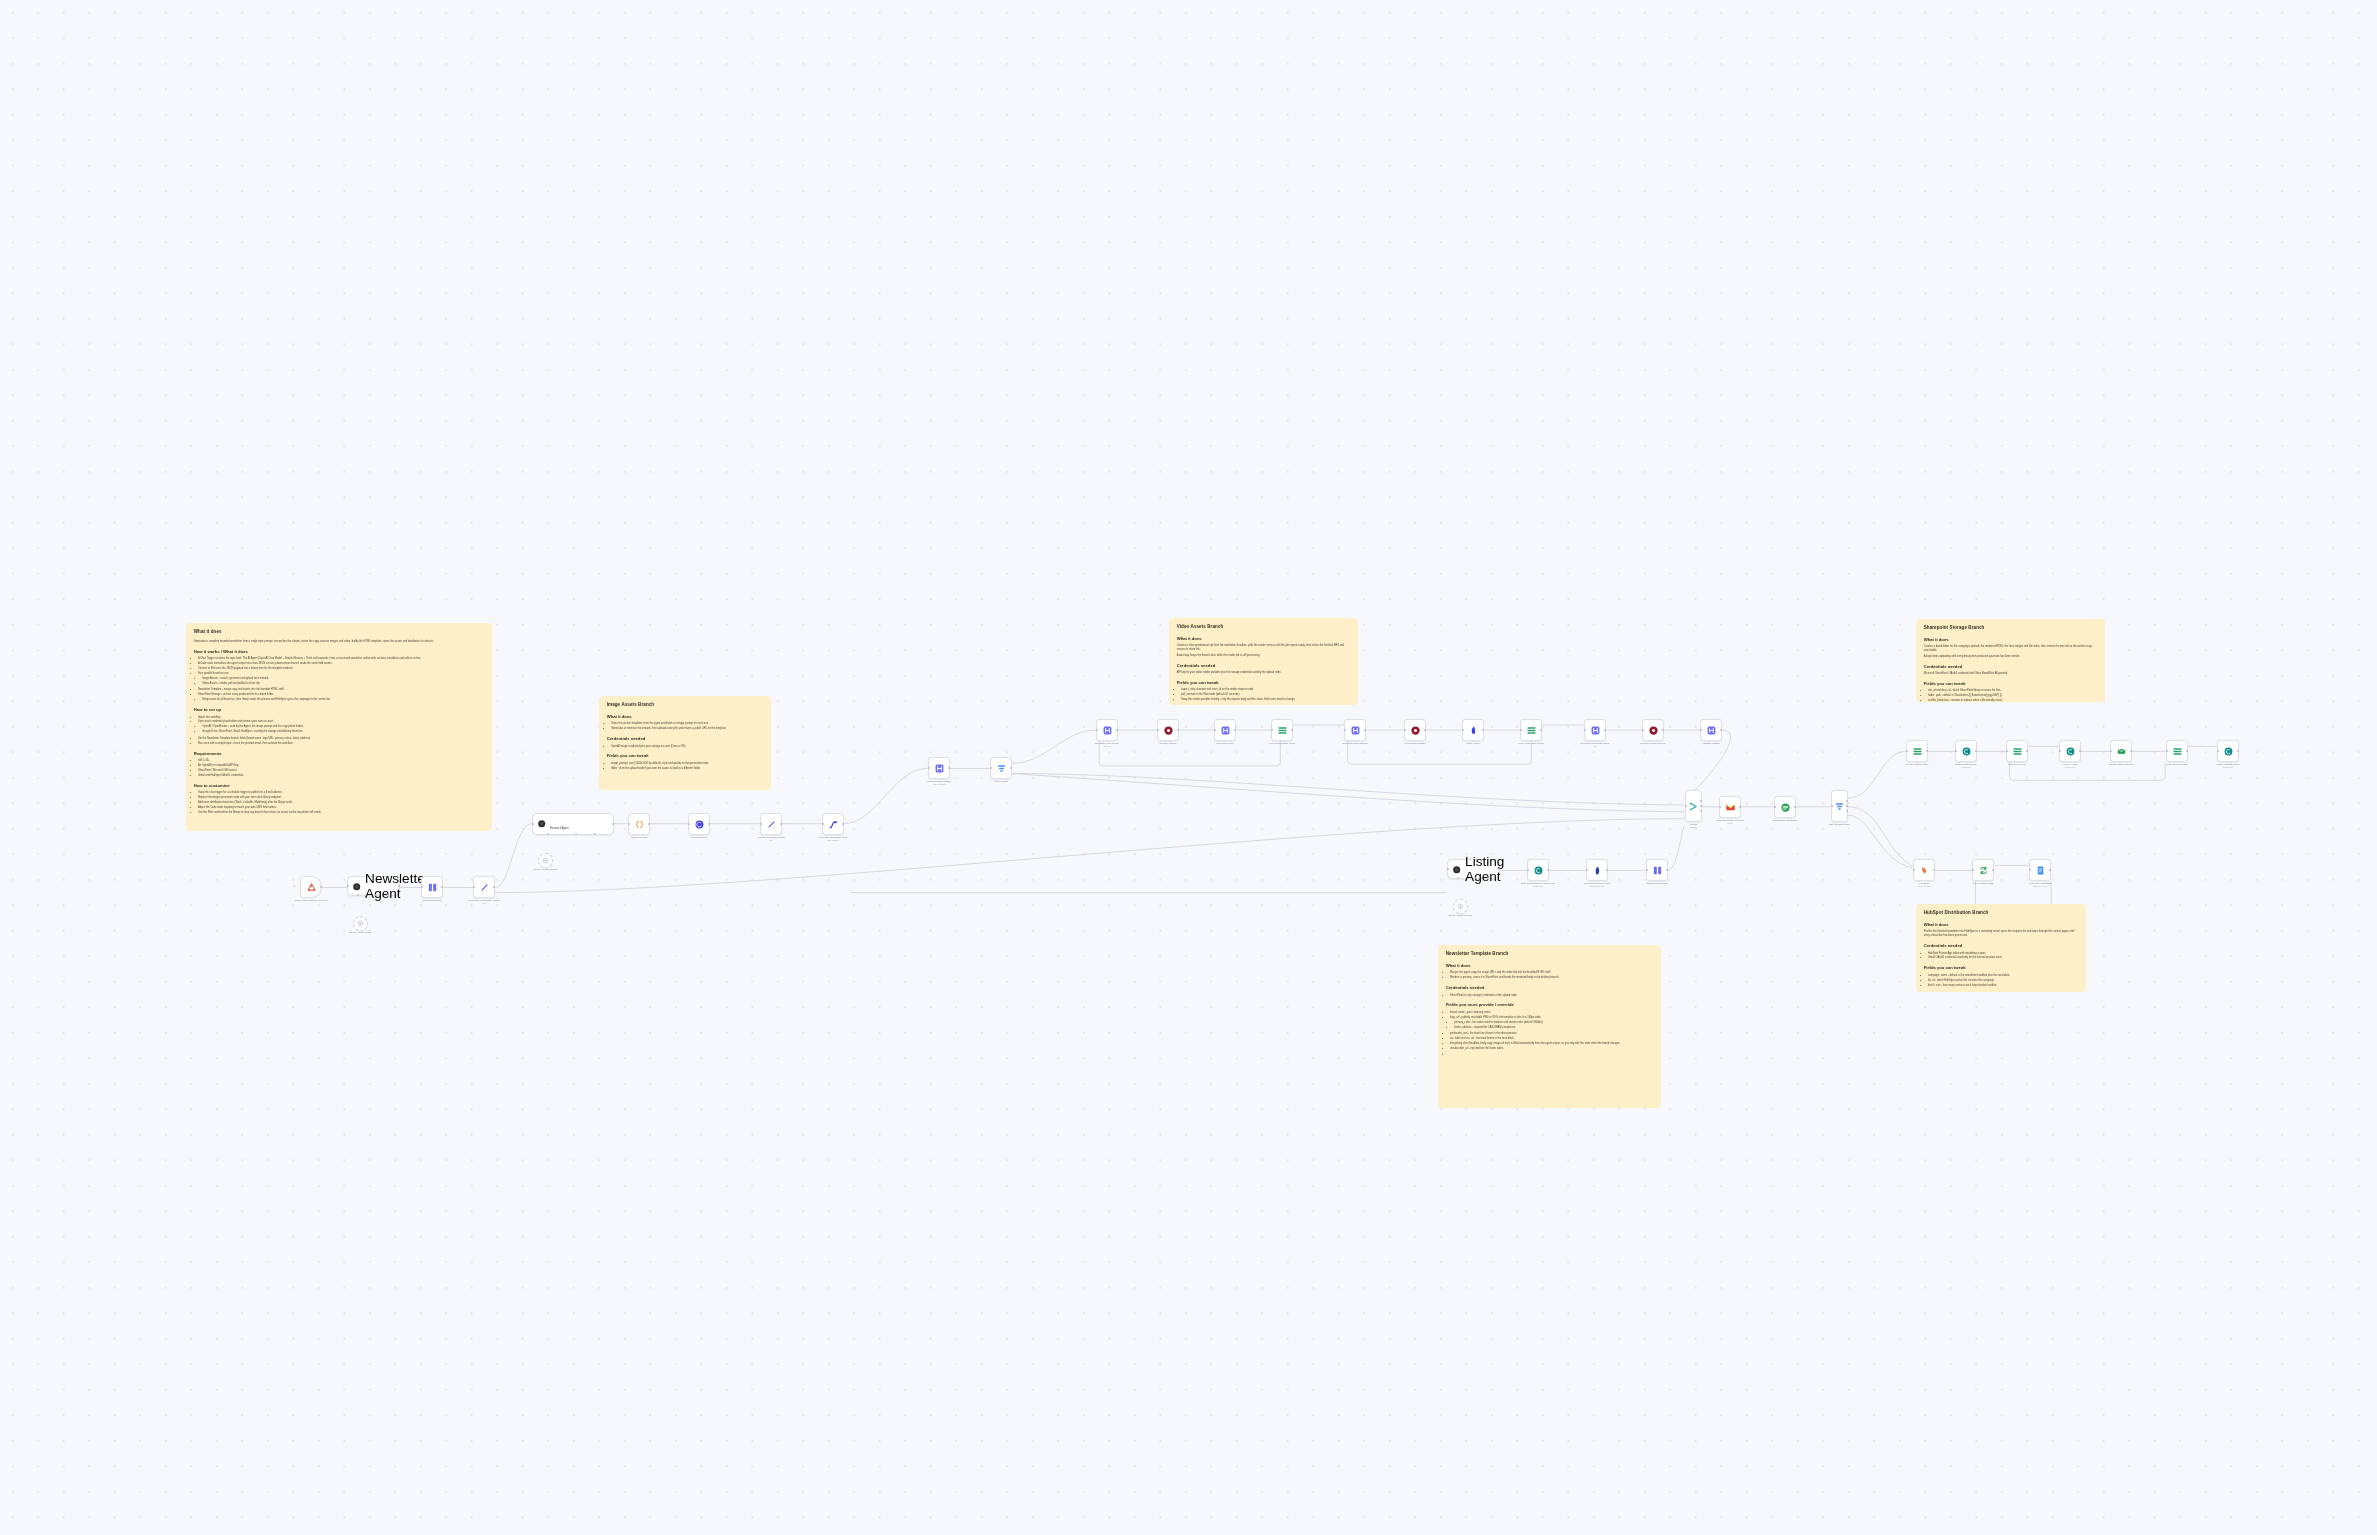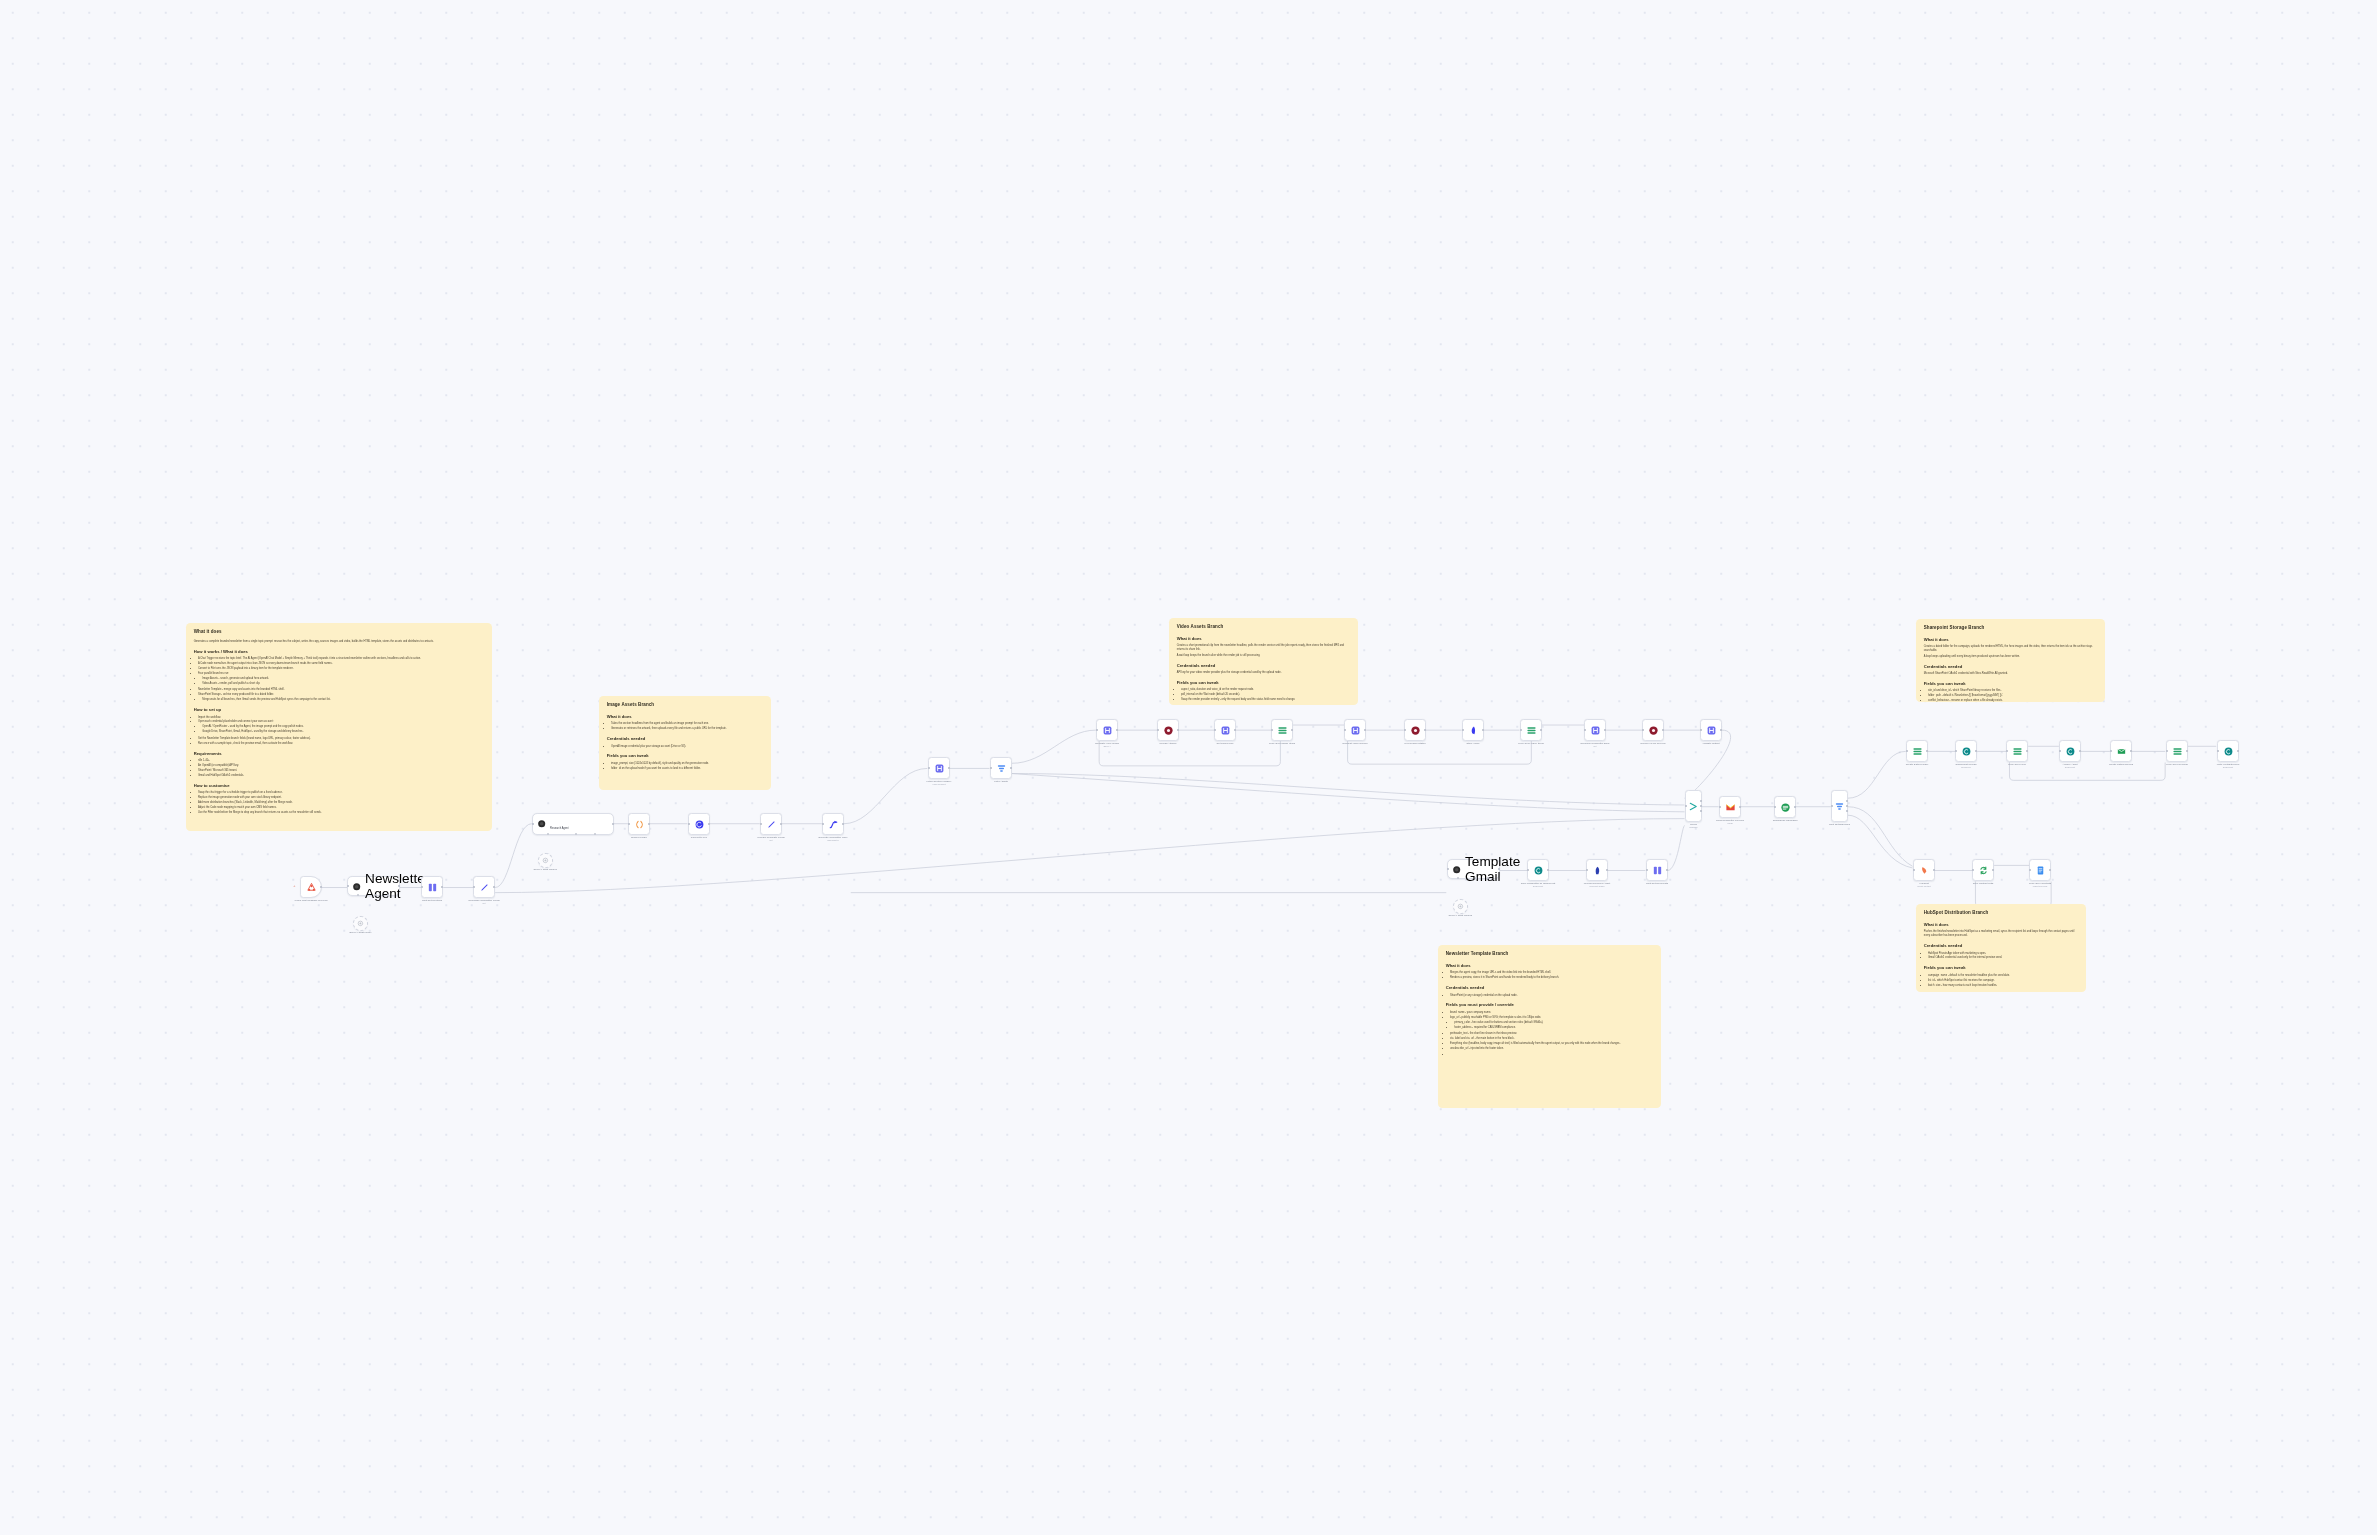--- a/index.html
+++ b/index.html
@@ -554,21 +554,21 @@
         <span class="port in"></span>
         <span class="port out"></span>
       </div>
       <div class="node wide2" style="left: 1447px; top: 859px;">
         <span>
           <svg class="glyph" width="9.4" height="9.4" viewBox="0 0 24 24">
             <circle cx="12" cy="12" r="9" fill="#2b2b2b"></circle>
             <circle cx="12" cy="12" r="4.5" fill="#4a4a4a"></circle>
           </svg>
         </span>
-        <span><span class="nlabel">Template Gmail</span></span>
+        <span><span class="nlabel">Listing Agent</span></span>
         <span class="subport" style="left: 18%;"></span>
         <span class="subport" style="left: 52%;"></span>
         <span class="subport" style="left: 76%;"></span>
         <span class="port in"></span>
         <span class="port out"></span>
       </div>
       <div class="node mini" style="left: 1453px; top: 899px;">
         <span>
           <svg class="glyph" width="6.8" height="6.8" viewBox="0 0 24 24">
             <circle cx="12" cy="12" r="8" fill="none" stroke="#9aa0ad" stroke-width="1.6"></circle>

